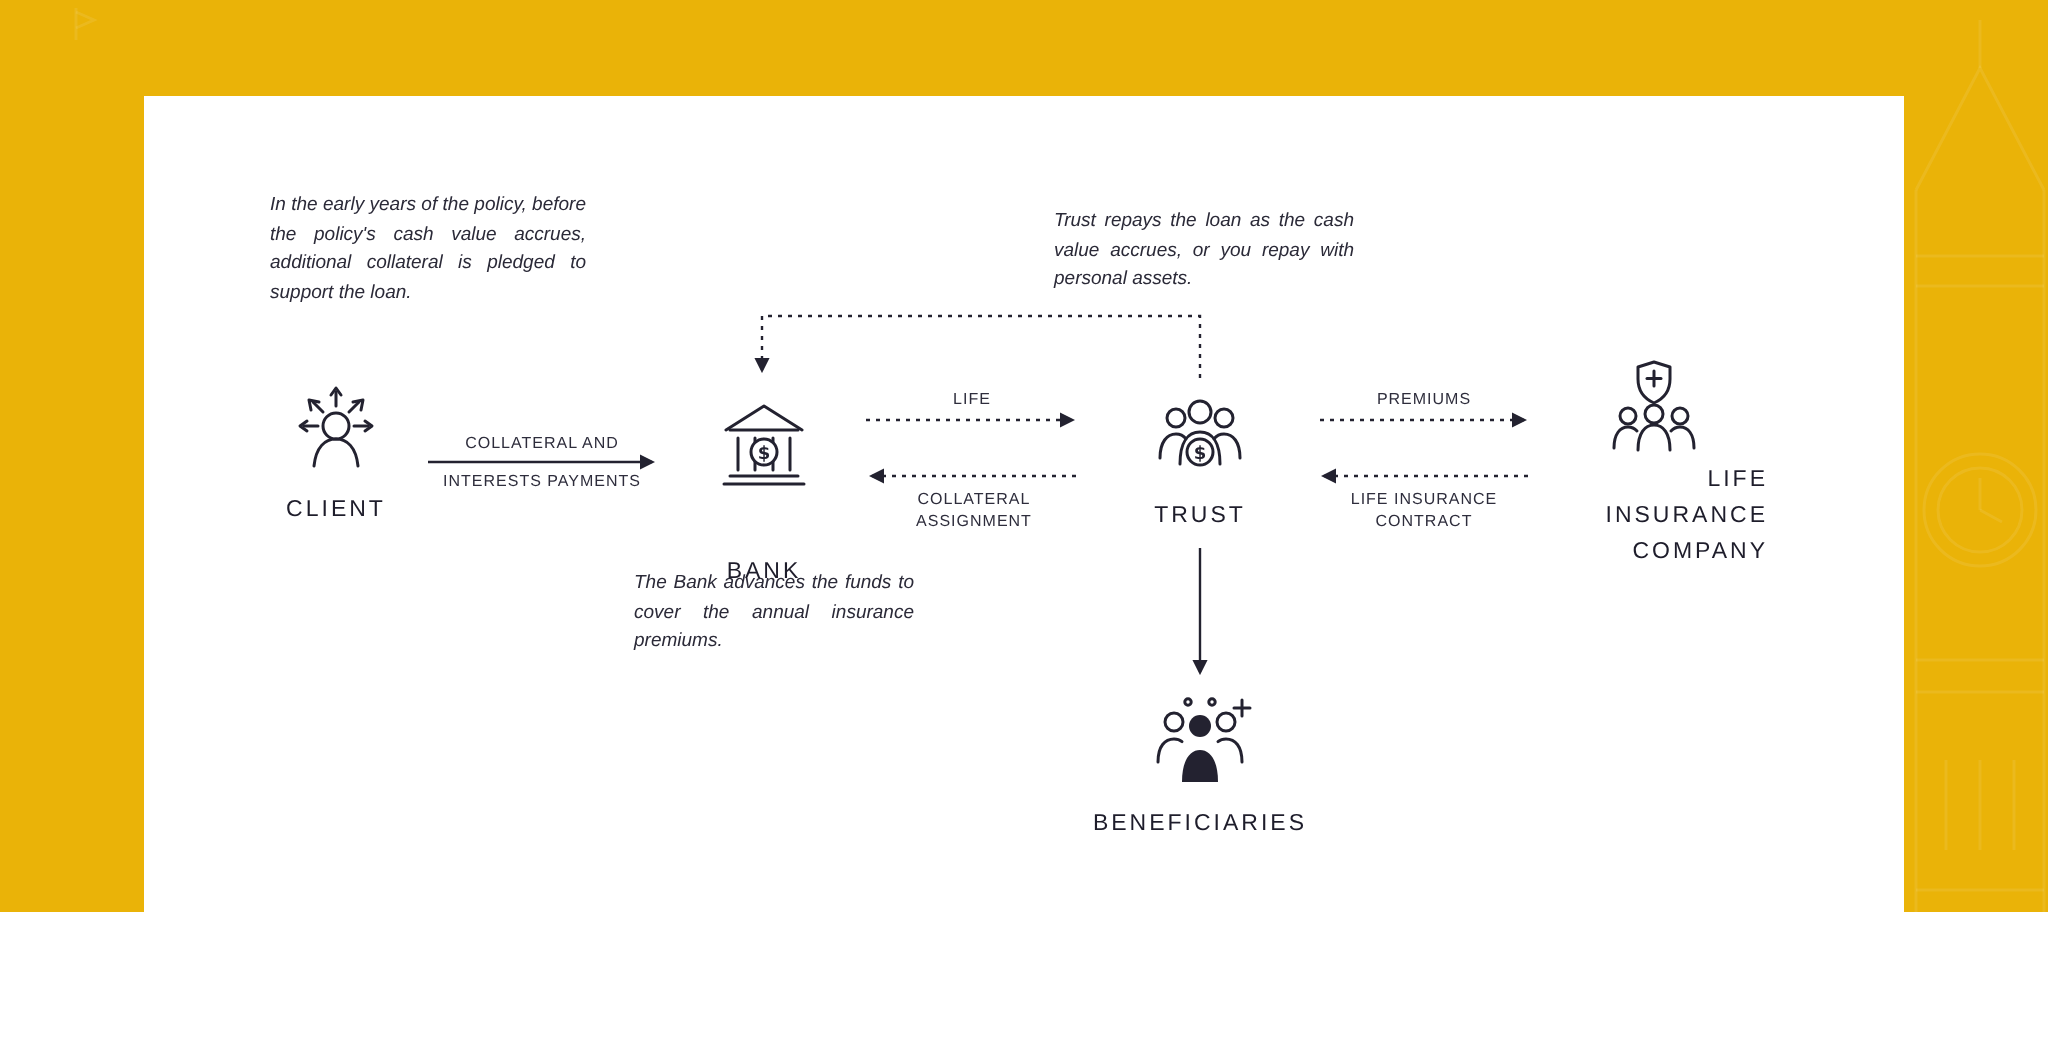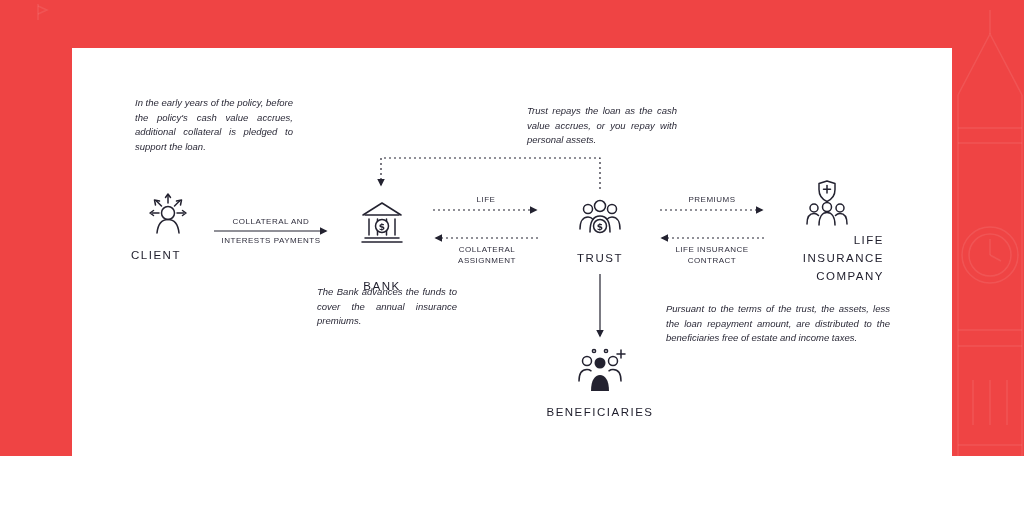--- a/index.html
+++ b/index.html
@@ -1,19 +1,19 @@
 <!DOCTYPE html>
 <html><head>
 <meta charset="utf-8">
 <style>
   * { margin: 0; padding: 0; box-sizing: border-box; }
   body { width: 1024px; height: 520px; overflow: hidden; font-family: "Liberation Sans", sans-serif; }
   .page {
     position: relative; width: 1024px; height: 456px;
-    background: #ef4444; overflow: hidden;
+    background: #eab308; overflow: hidden;
   }
   .decor { position: absolute; inset: 0; width: 1024px; height: 520px; }
   .card {
     position: absolute; left: 72px; top: 48px; width: 880px; height: 420px;
     background: #ffffff;
   }
   .arrows { position: absolute; inset: 0; width: 880px; height: 420px; }
   .node-icon { position: absolute; }
   .node-label {
     position: absolute; text-align: center;
@@ -88,39 +88,38 @@
 
         <path d="M528,141 L528,110 L309,110 L309,137" stroke-dasharray="2,3" marker-end="url(#arr)"></path>
 
         <line x1="528" y1="226" x2="528" y2="288" marker-end="url(#arr)"></line>
       </g>
     </svg>
 
     <div class="annotation" style="left:63px; top:48px; width:158px;">In the early years of the policy, before the policy's cash value accrues, additional collateral is pledged to support the loan.</div>
     <div class="annotation" style="left:455px; top:56px; width:150px;">Trust repays the loan as the cash value accrues, or you repay with personal assets.</div>
     <div class="annotation" style="left:245px; top:237px; width:140px;">The Bank advances the funds to cover the annual insurance premiums.</div>
-    <div class="annotation" style="left:594px; top:254px; width:224px;">Pursuant to the terms of the trust, the assets, less the loan repayment amount, are distributed to the beneficiaries free of estate and income taxes.</div>
 
     <svg class="node-icon" style="left:70px; top:140px;" width="52" height="52" viewBox="0 0 52 52">
       <g class="icon-stroke">
         <circle cx="26" cy="25" r="6.5"></circle>
         <path d="M15,45 c1,-9.5 5.5,-13.5 11,-13.5 c5.5,0 10,4 11,13.5"></path>
         <line x1="26" y1="15" x2="26" y2="8"></line>
         <polyline points="23.5,9.5 26,6 28.5,9.5"></polyline>
         <line x1="19.5" y1="18" x2="14.5" y2="13"></line>
         <polyline points="13.5,17 12.5,12 17.5,13"></polyline>
         <line x1="32.5" y1="18" x2="37.5" y2="13"></line>
         <polyline points="34.5,13 39.5,12 38.5,17"></polyline>
         <line x1="17" y1="25" x2="10" y2="25"></line>
         <polyline points="11.5,22.5 8,25 11.5,27.5"></polyline>
         <line x1="35" y1="25" x2="42" y2="25"></line>
         <polyline points="40.5,22.5 44,25 40.5,27.5"></polyline>
       </g>
     </svg>
-    <div class="node-label" style="left:34px; top:199px; width:100px;text-align:center;">CLIENT</div>
+    <div class="node-label" style="left:46px; top:199px; width:100px;text-align:center;">CLIENT</div>
 
     <div class="edge-label" style="left:138px; top:168px; width:122px;">COLLATERAL AND</div>
     <div class="edge-label" style="left:138px; top:187px; width:122px;text-align:center;">INTERESTS PAYMENTS</div>
 
     <svg class="node-icon" style="left:284px; top:150px;" width="52" height="48" viewBox="0 0 52 48">
       <g class="icon-stroke">
         <path d="M7,17 L26,5 L45,17"></path>
         <line x1="9" y1="17" x2="43" y2="17"></line>
         <line x1="13" y1="21" x2="13" y2="37"></line>
         <line x1="21.5" y1="21" x2="21.5" y2="37"></line>

